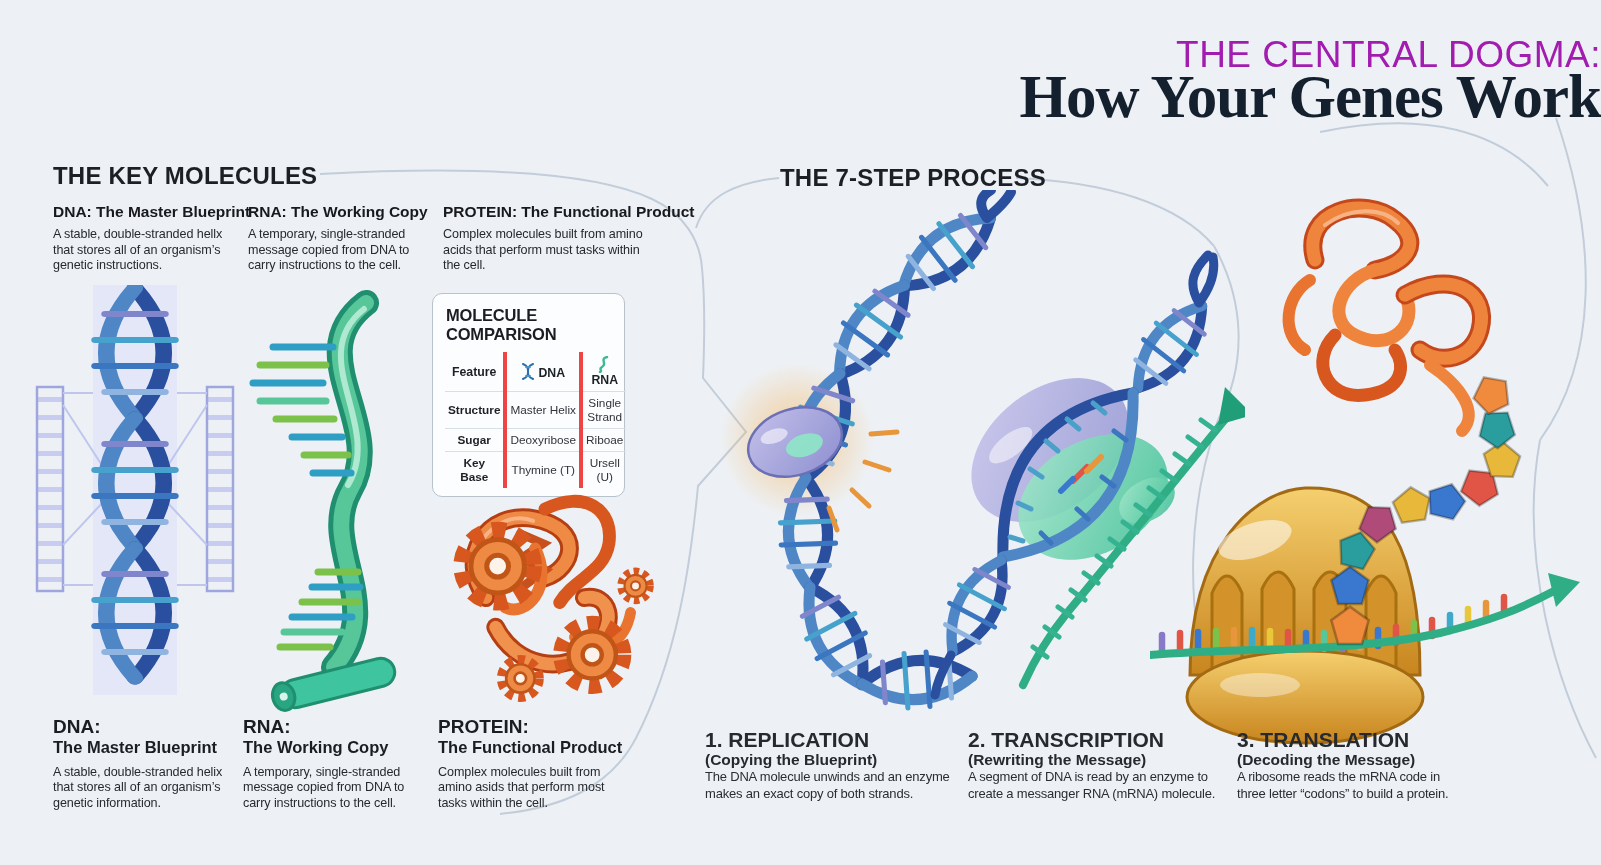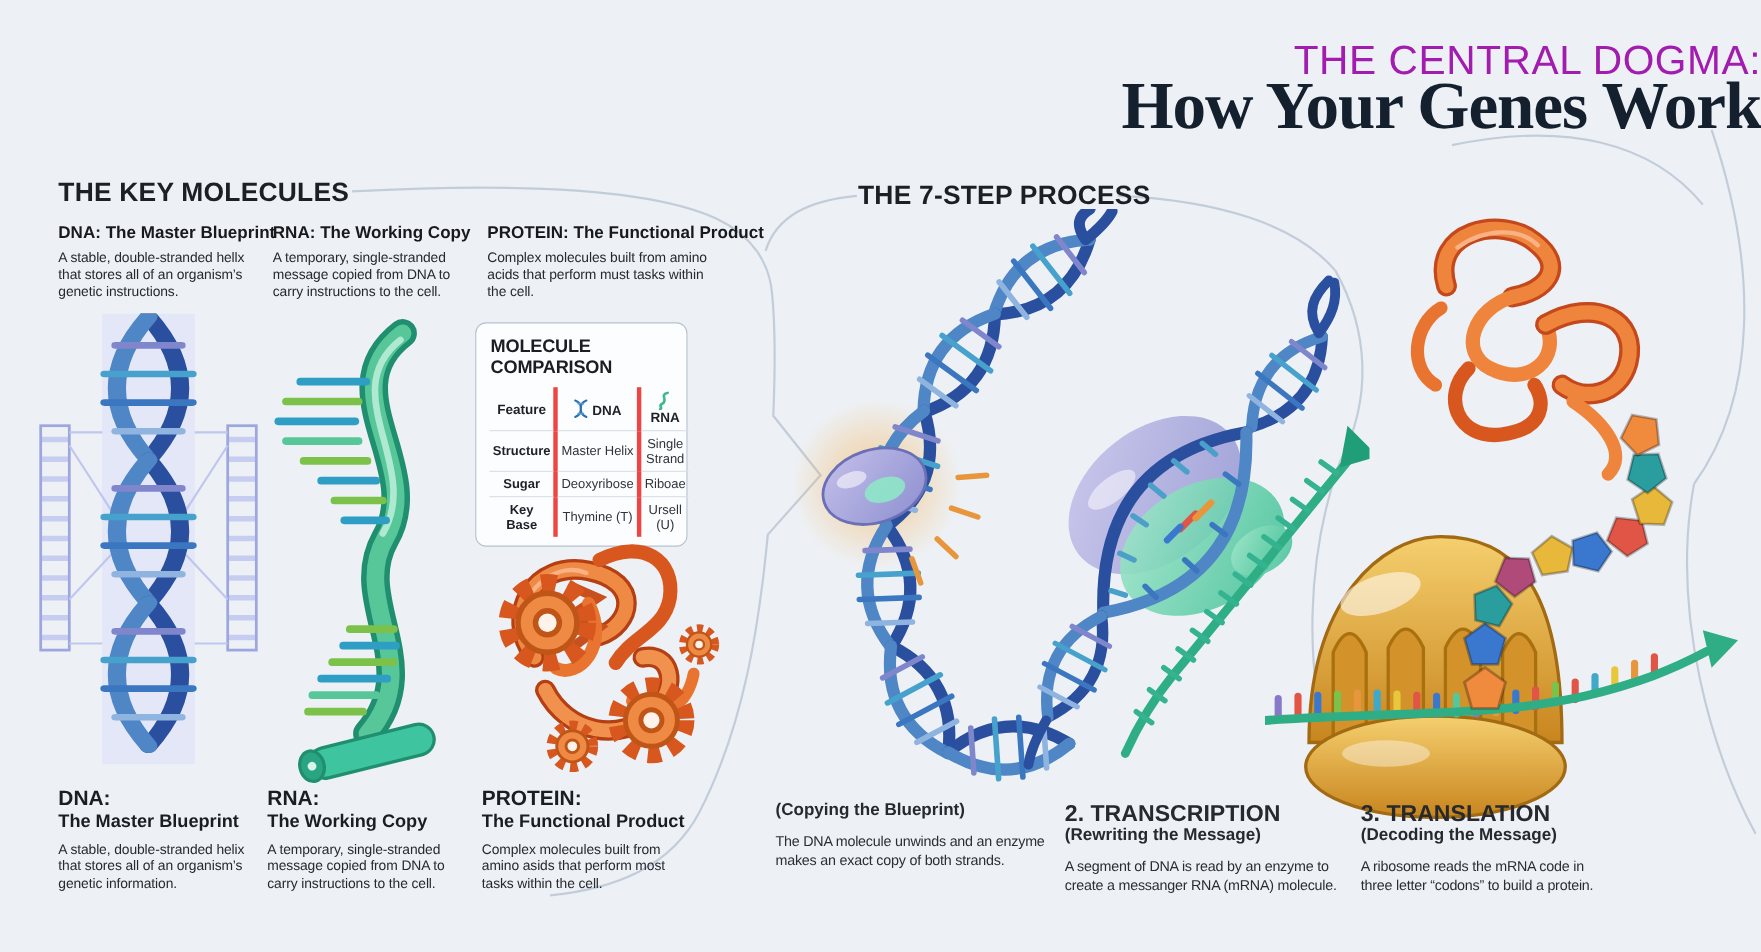--- a/index.html
+++ b/index.html
@@ -14,21 +14,21 @@
   .kicker{top:34px;left:0;right:0;text-align:right;font-size:37px;font-weight:400;
     letter-spacing:.5px;color:#a21caf}
   .main-title{top:62px;left:0;right:0;text-align:right;
     font-family:"Liberation Serif",serif;font-weight:700;font-size:61px;color:#15202e;letter-spacing:-1px}
   .section-h{font-weight:800;font-size:24px;color:#1c2025;letter-spacing:.2px;white-space:nowrap}
   .card-title{font-weight:700;font-size:15.5px;color:#17191c;margin-bottom:6px;white-space:nowrap}
   .card-body{font-size:12.6px;line-height:1.24;color:#26292d;letter-spacing:-.1px;white-space:pre-line}
   .bcap-label{font-weight:800;font-size:19px;color:#1a1d21;line-height:1.15}
   .bcap-title{font-weight:800;font-size:16.5px;color:#1a1d21;margin-bottom:8px;white-space:nowrap}
   .step-title{font-weight:800;font-size:21px;color:#26292d;line-height:1.1;white-space:nowrap}
-  .step-sub{font-weight:700;font-size:15.5px;color:#26292d;margin-bottom:11px;white-space:nowrap}
+  .step-sub{font-weight:700;font-size:15.5px;color:#26292d;white-space:nowrap}
   .step-body{font-size:13px;line-height:1.3;color:#2a2d31;letter-spacing:-.2px;white-space:pre-line}
 
   .cmp-card{left:432px;top:293px;width:193px;background:#fbfdfe;border:1.5px solid #b7c2cd;
     border-radius:10px;padding:10px 12px 8px 12px}
   .cmp-title{font-weight:800;font-size:16.5px;color:#1a1d21;margin:2px 0 8px 1px;letter-spacing:-.2px}
   .cmp-card table{width:100%;border-collapse:collapse}
   .cmp-card th,.cmp-card td{text-align:center;font-size:11.8px;padding:4px 3px;border-top:1px solid #d8dfe6;color:#30343a}
   .cmp-card thead th{border-top:none;font-weight:700;color:#1d2126;font-size:12.3px}
   .cmp-card td:first-child{font-weight:700;color:#1d2126}
   .cmp-card th+th,.cmp-card td+td{border-left:4px solid #ef4444}
@@ -378,20 +378,21 @@
     <use href="#pent" transform="translate(262,321) scale(1.6) rotate(66)" fill="#e8b83a"></use>
     <use href="#pent" transform="translate(296,317) scale(1.6) rotate(88)" fill="#3a78d0"></use>
     <use href="#pent" transform="translate(330,302) scale(1.6) rotate(112)" fill="#e05545"></use>
     <use href="#pent" transform="translate(352,276) scale(1.6) rotate(146)" fill="#e8b83a"></use>
     <use href="#pent" transform="translate(347,244) scale(1.6) rotate(178)" fill="#2a9d9f"></use>
     <use href="#pent" transform="translate(342,210) scale(1.6) rotate(190)" fill="#f08a3c"></use>
   </g>
 </svg>
 
 <div class="abs" style="left:705px;top:728px;width:256px">
+  <div class="step-title">1. REPLICATION</div>
   <div class="step-sub">(Copying the Blueprint)</div>
   <div class="step-body">The DNA molecule unwinds and an enzyme
 makes an exact copy of both strands.</div>
 </div>
 <div class="abs" style="left:968px;top:728px;width:256px">
   <div class="step-title">2. TRANSCRIPTION</div>
   <div class="step-sub">(Rewriting the Message)</div>
   <div class="step-body">A segment of DNA is read by an enzyme to
 create a messanger RNA (mRNA) molecule.</div>
 </div>

